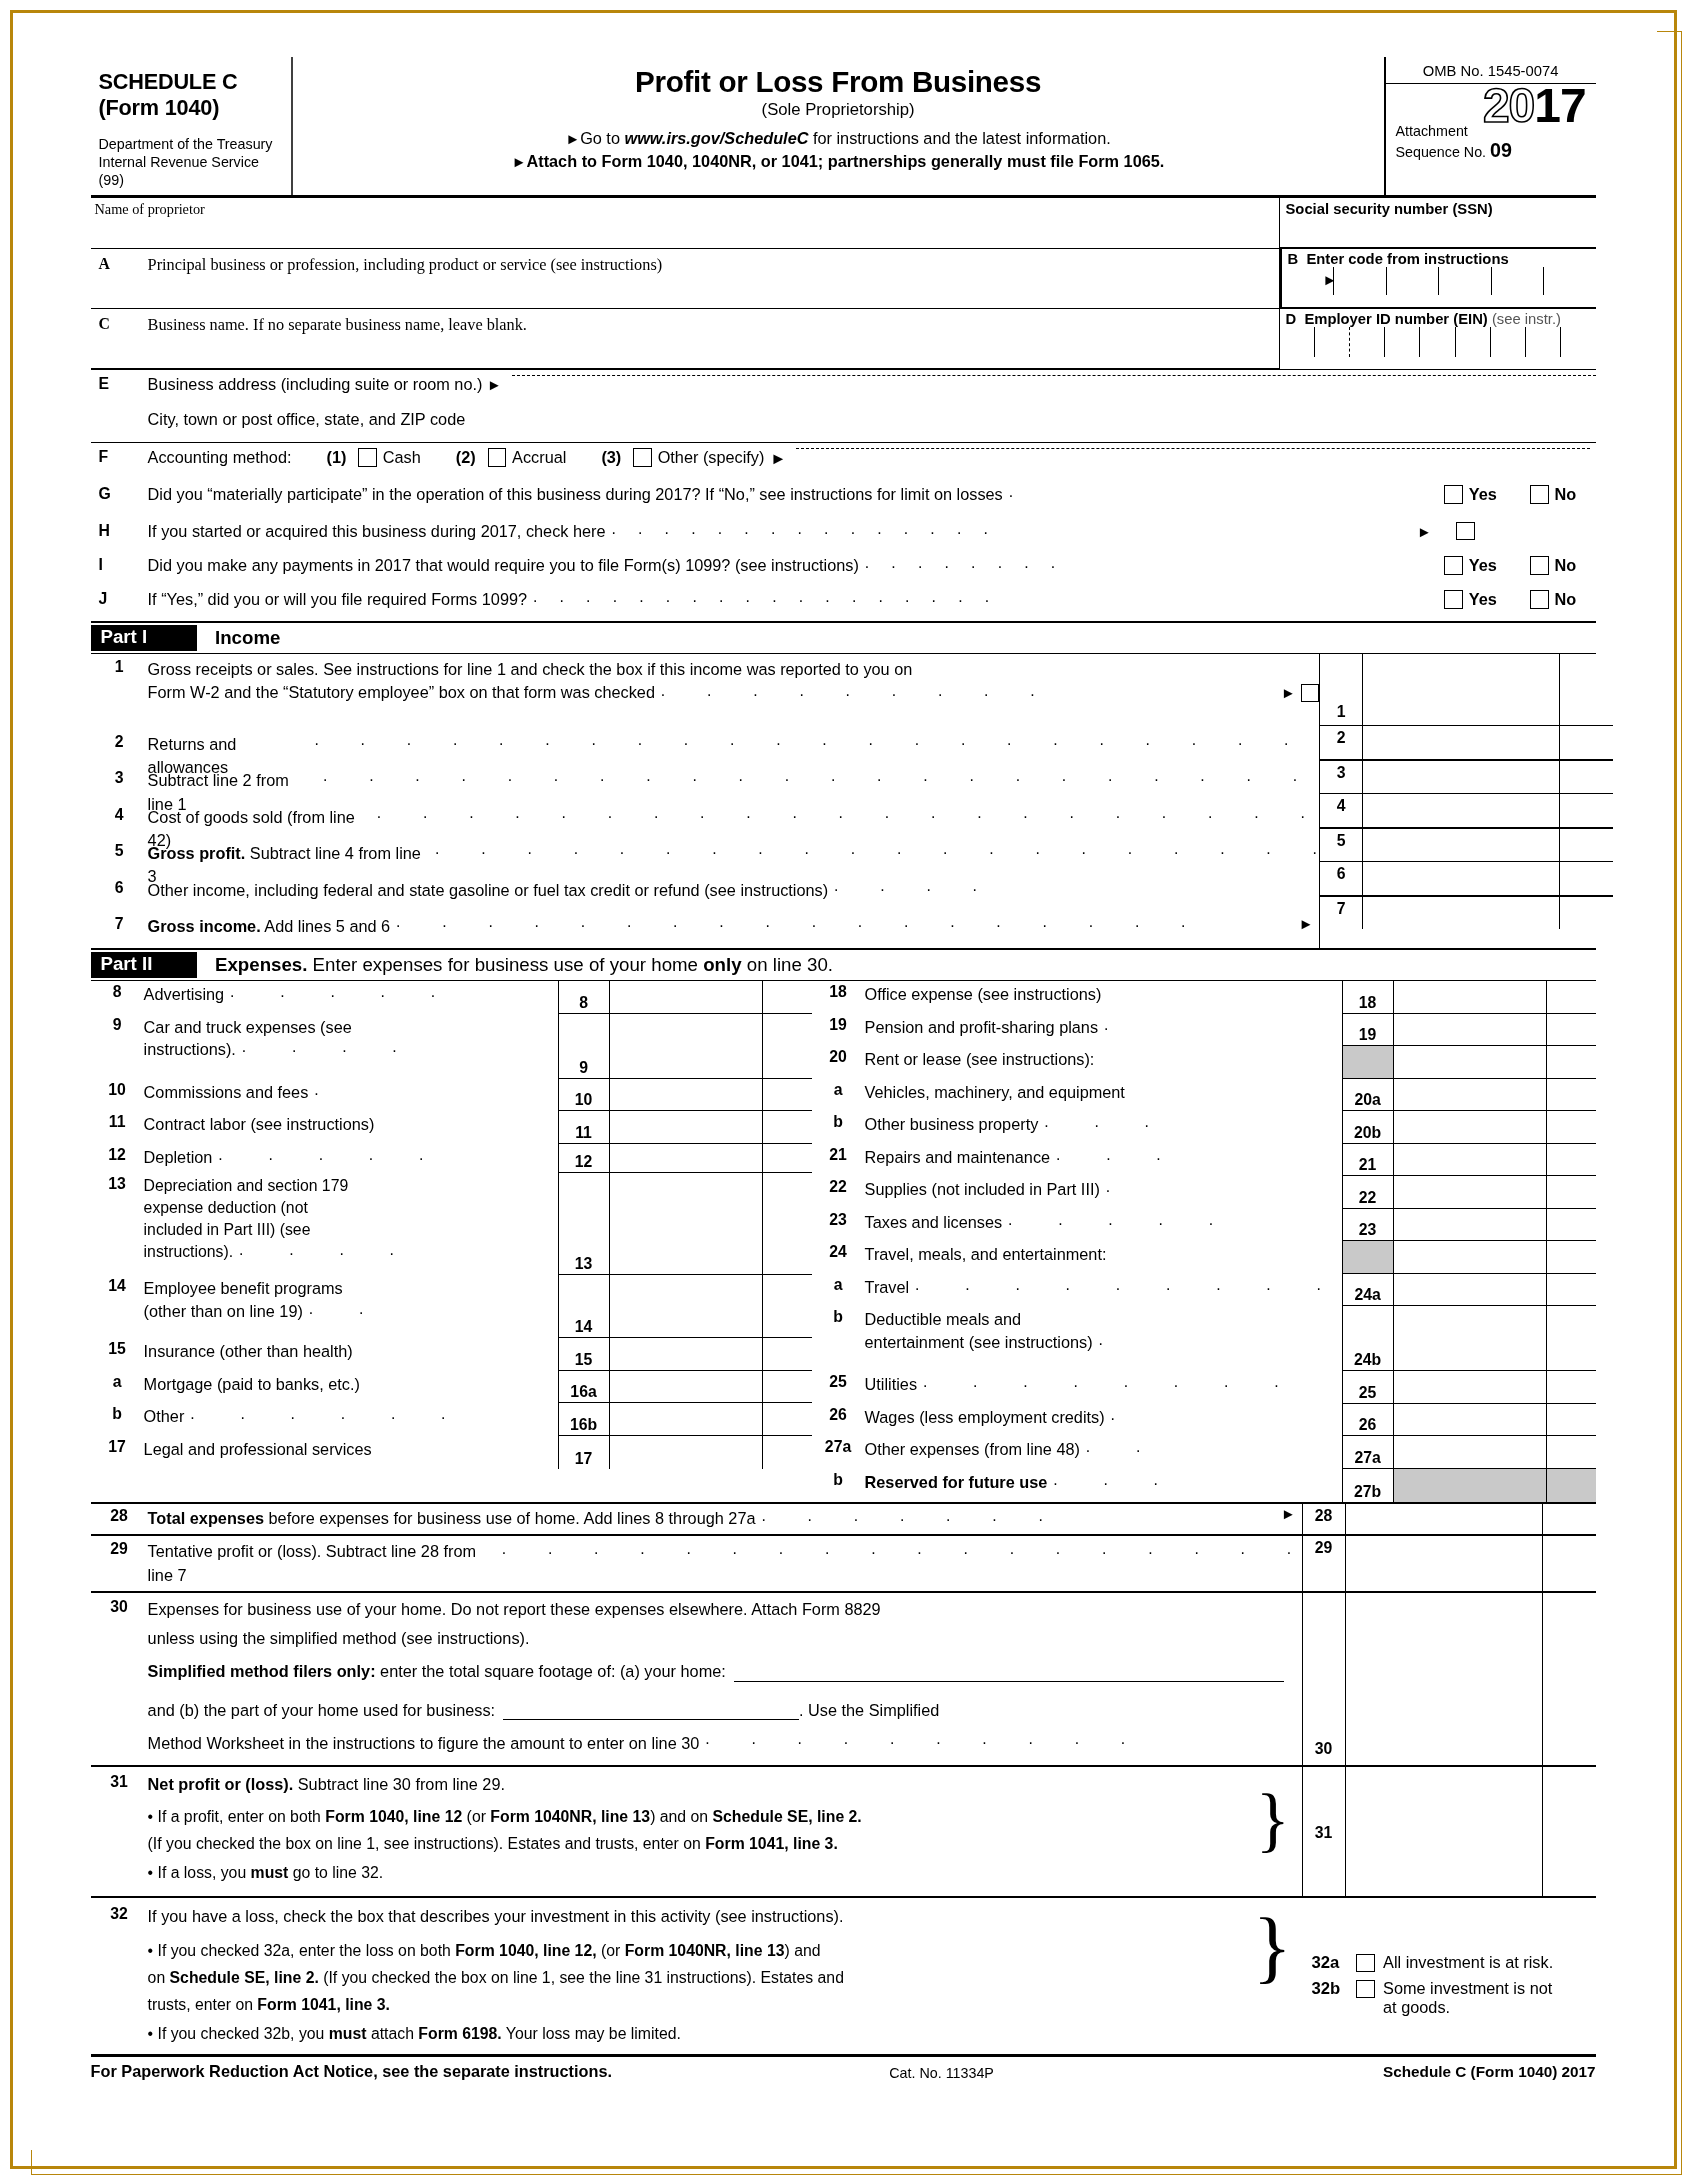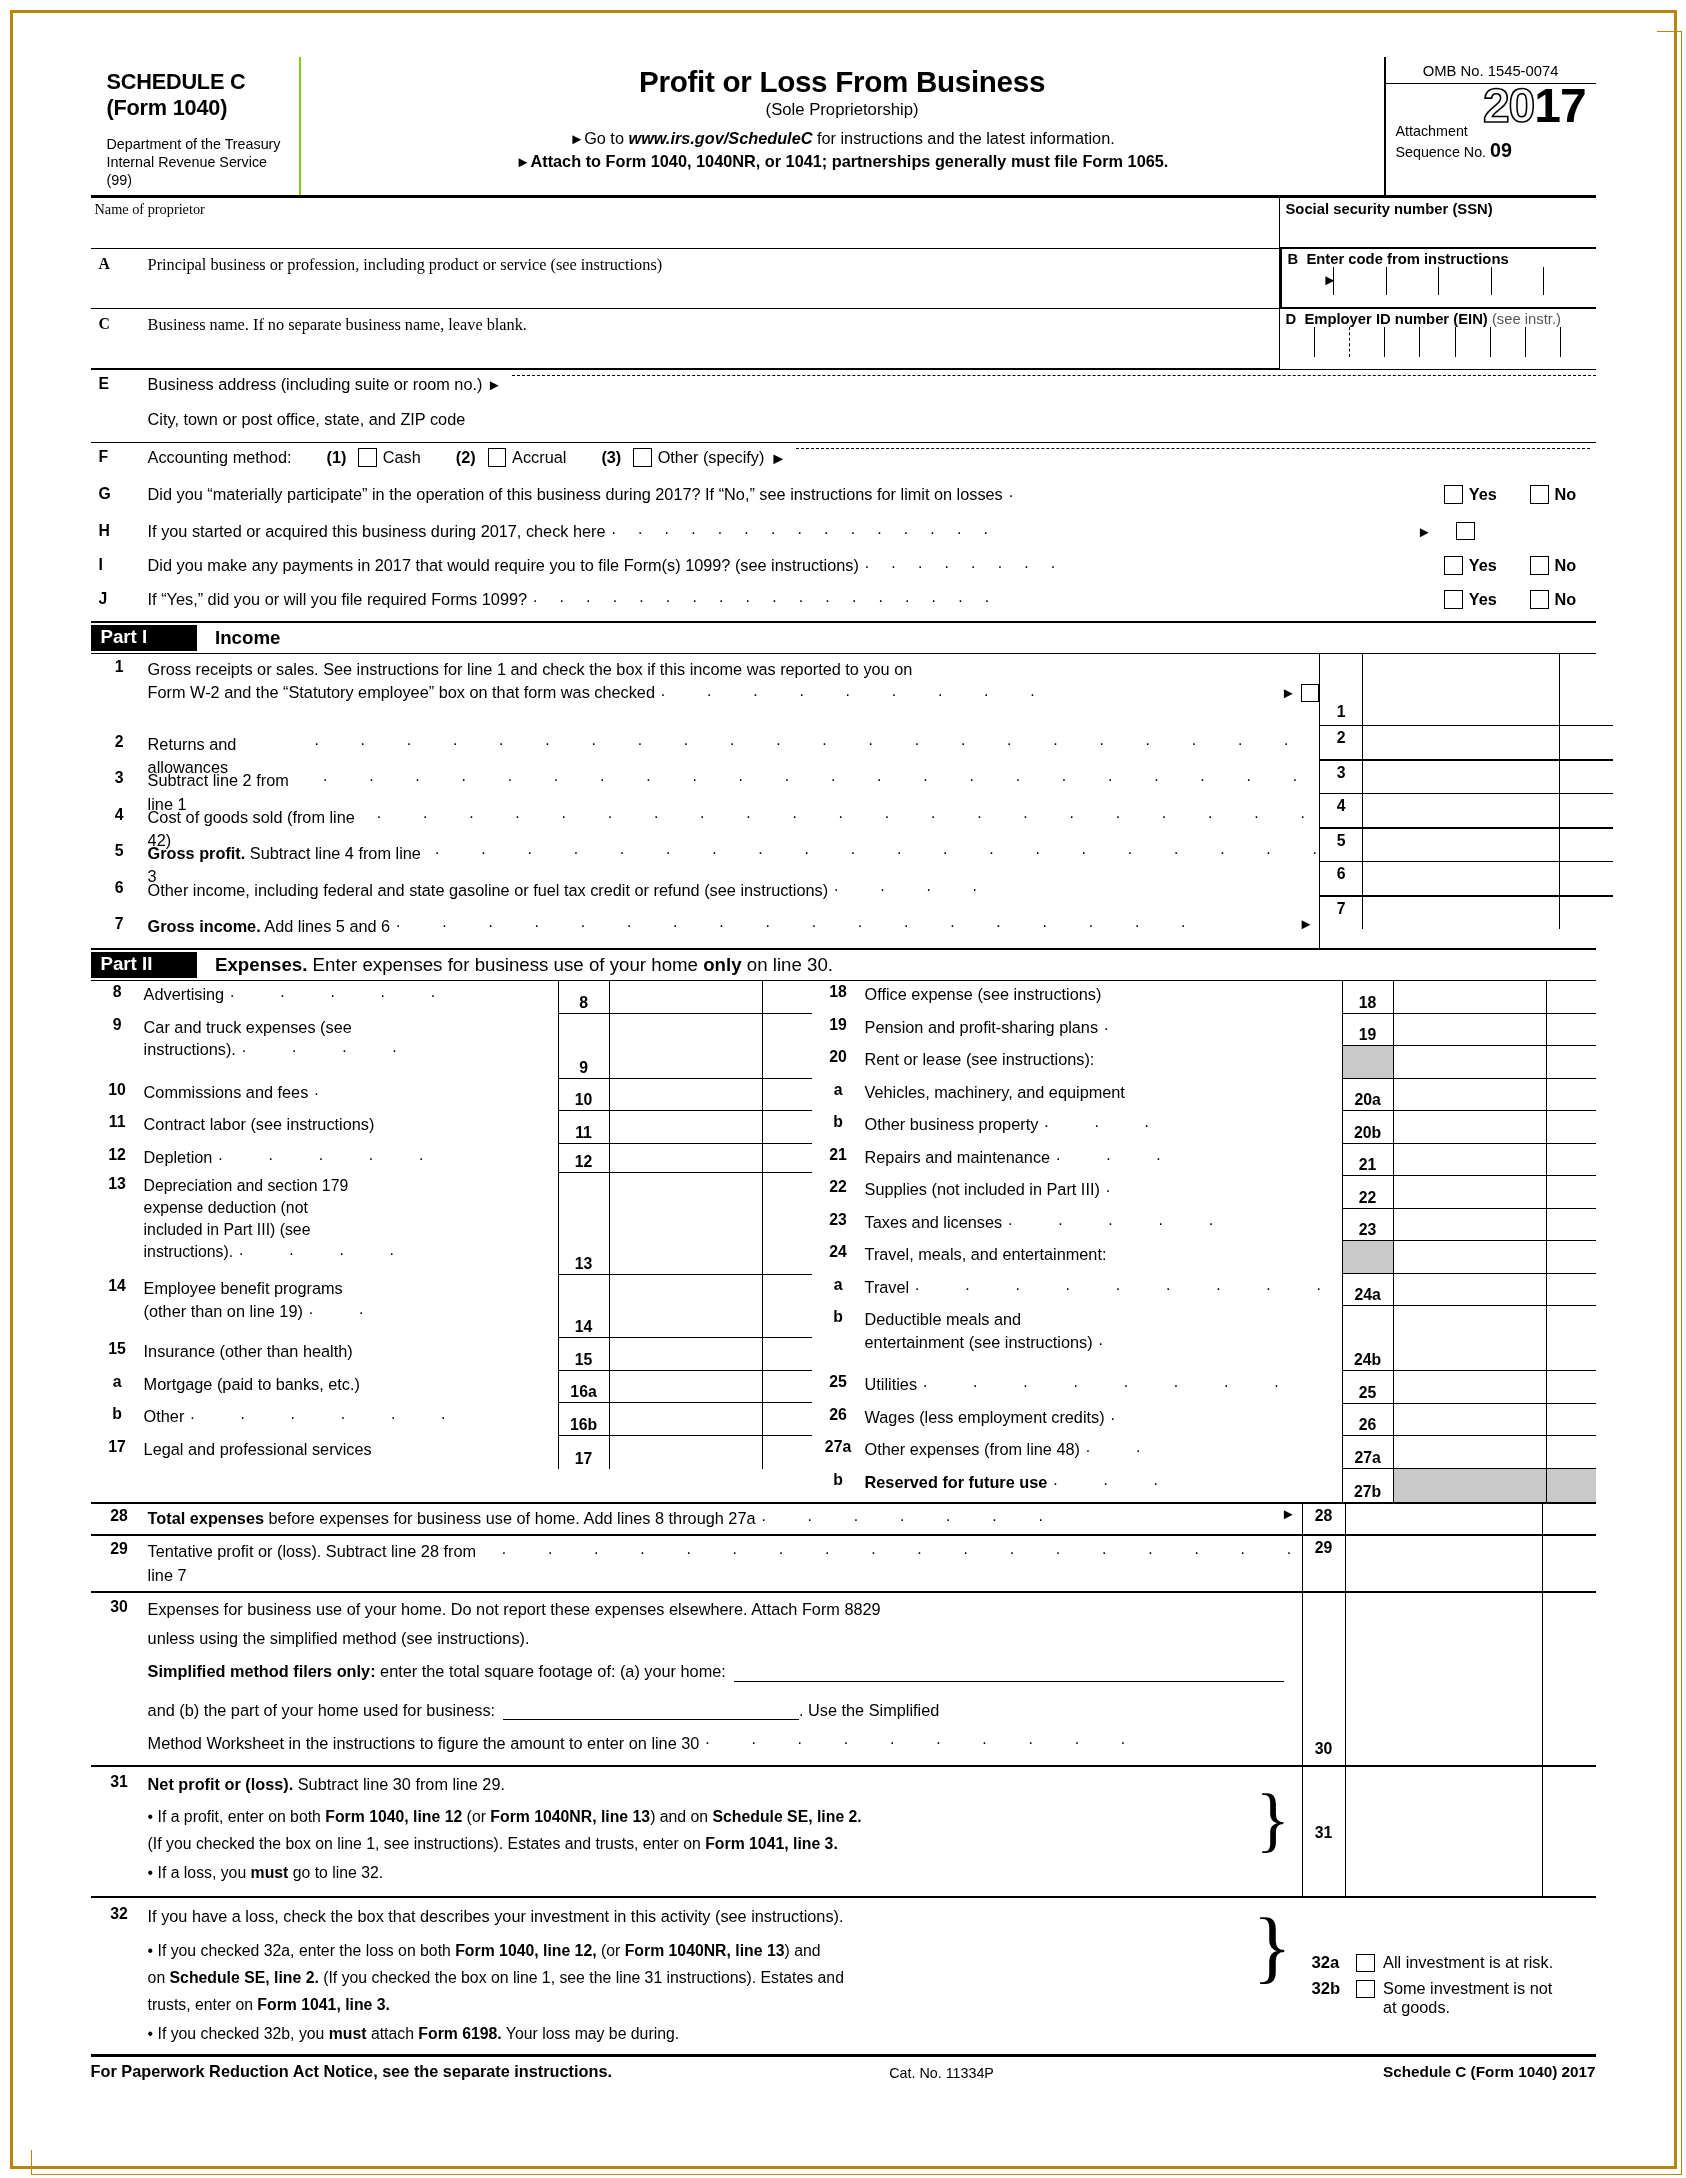--- a/index.html
+++ b/index.html
@@ -37,21 +37,21 @@
     padding-left:5.9px;position:relative;top:-2px;
   }
   .chk{
     display:inline-block;width:18.7px;height:18.7px;border:1.6px solid #000;
     background:#fff;vertical-align:-3.9px;box-sizing:border-box;
   }
   .shade{background:#c9c9c9;}
 
   
   .hdr{display:flex;border-bottom:3px solid #000;}
-  .hdr-left{width:202px;padding:11.8px 7.9px 5.9px 7.9px;border-right:2px solid #84cc16;box-sizing:border-box;margin-left:8px;}
+  .hdr-left{width:202px;padding:11.8px 7.9px 5.9px 7.9px;border-right:2px solid #404040;box-sizing:border-box;}
   .hdr-left .t1{font-size:21.7px;font-weight:bold;line-height:1.18;letter-spacing:-0.2px;}
   .hdr-left .t2{font-size:14.3px;line-height:1.25;margin-top:15.8px;}
   .hdr-mid{flex:1 1 auto;text-align:center;padding:7.9px 3.9px 3.9px 3.9px;box-sizing:border-box;}
   .hdr-mid .title{font-size:29.6px;font-weight:bold;letter-spacing:-0.3px;}
   .hdr-mid .sub{font-size:16.7px;margin-top:1px;}
   .hdr-mid .goto{font-size:16.3px;margin-top:8.9px;}
   .hdr-mid .attach{font-size:16.3px;font-weight:bold;margin-top:3.9px;}
   .hdr-right{width:212px;border-left:2px solid #000;box-sizing:border-box;}
   .omb{font-size:14.8px;text-align:center;padding:5.9px 0 3.9px 0;border-bottom:1px solid #000;}
   .yearbox{position:relative;height:81px;}
@@ -953,21 +953,21 @@
       <div class="row" style="padding-top:4.9px">
             <div class="inum"></div>
         <div class="itext" style="font-size:15.8px;padding-right:128px"><span>on </span><span class="b">Schedule SE, line 2.</span><span> (If you checked the box on line 1, see the line 31 instructions). Estates and</span></div>
           </div>
       <div class="row" style="padding-top:4.9px">
             <div class="inum"></div>
         <div class="itext" style="font-size:15.8px"><span>trusts, enter on </span><span class="b">Form 1041, line 3.</span></div>
           </div>
       <div class="row" style="padding-top:6.9px;padding-bottom:3.9px">
             <div class="inum"></div>
-        <div class="itext" style="font-size:15.8px"><span>• If you checked 32b, you </span><span class="b">must</span><span> attach </span><span class="b">Form 6198.</span><span> Your loss may be during.</span></div>
+        <div class="itext" style="font-size:15.8px"><span>• If you checked 32b, you </span><span class="b">must</span><span> attach </span><span class="b">Form 6198.</span><span> Your loss may be limited.</span></div>
           </div>
       <div style="position:absolute;right:9.9px;top:23.6px;font-size:81px;line-height:0.62;font-family:'Liberation Serif',serif;font-weight:300">}</div>
     </div>
     <div class="cells" style="border-left:none;display:block;padding-left:9.9px;padding-top:55px">
       <div class="row" style="align-items:flex-start">
         <div class="b" style="font-size:16.7px;width:45px">32a</div>
         <div style="padding-top:1px"><span class="chk"></span></div>
         <div style="font-size:16.3px;padding-left:7.9px">All investment is at risk.</div>
       </div>
       <div class="row" style="align-items:flex-start;padding-top:5.9px">

